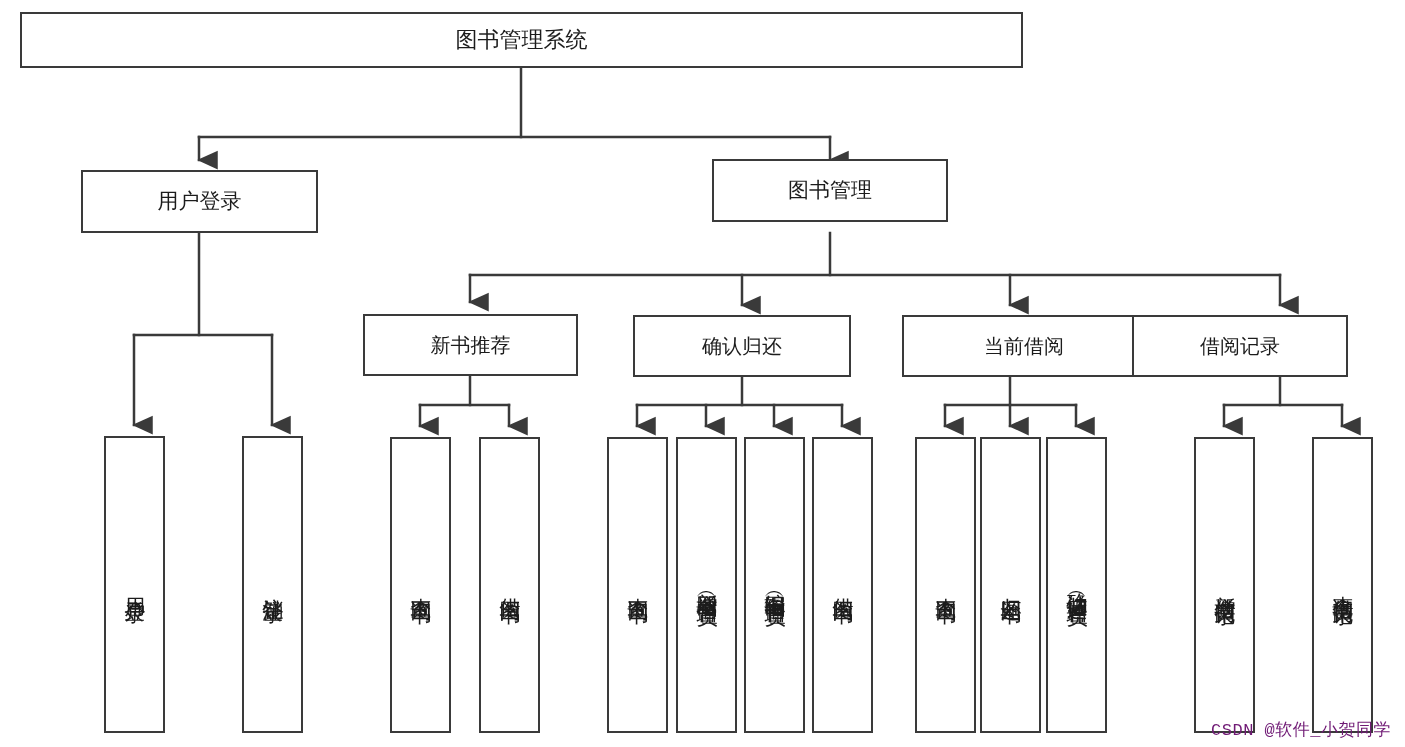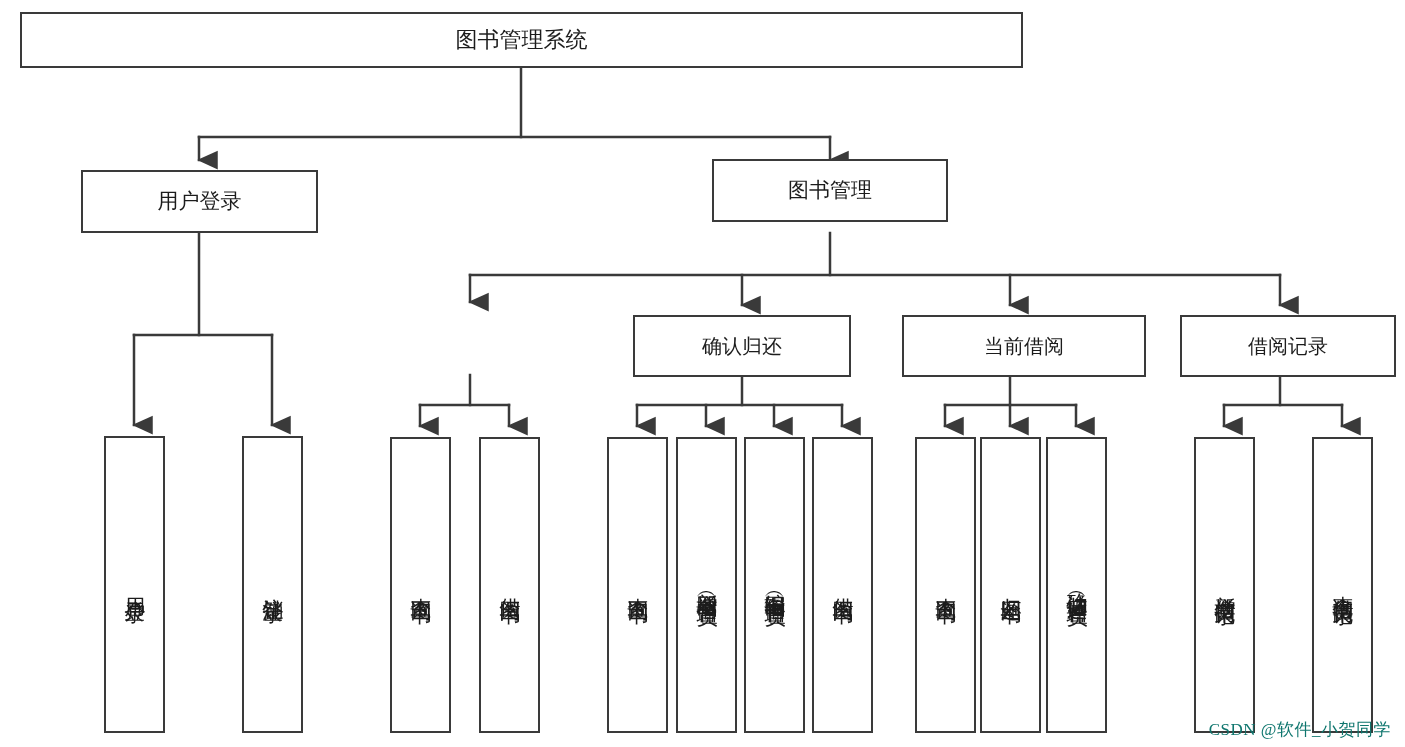--- a/index.html
+++ b/index.html
@@ -61,25 +61,25 @@
     text-orientation:upright;
     line-height:1.0;
     white-space:pre-line;
   }
   
   #watermark{
     position:absolute;
     right:14px;
     bottom:6px;
     font-size:17px;
-    color:#0f766e;
+    color:#701a75;
     letter-spacing:0.5px;
     white-space:nowrap;
     z-index:5;
-    font-family:Liberation Serif, serif;
+    font-family:Liberation Mono, monospace;
   }
 </style>
 </head>
 <body>
 
 <div id="canvas">
 
   <svg id="wires" viewBox="0 0 1405 747" width="1405" height="747" xmlns="http://www.w3.org/2000/svg">
     <defs>
       <marker id="arrow" viewBox="0 0 12 12" refX="6" refY="10" markerWidth="9" markerHeight="9" orient="auto-start-reverse">
@@ -135,30 +135,33 @@
   </div>
 
   <div class="node h2" style="left:81px;top:170px;width:237px;height:63px;">
     <span class="txt">用户登录</span>
   </div>
 
   <div class="node h2" style="left:712px;top:159px;width:236px;height:63px;">
     <span class="txt">图书管理</span>
   </div>
 
+  <div class="node h3" style="left:363px;top:314px;width:215px;height:62px;">
+    <span class="txt">新书推荐</span>
+  </div>
 
   <div class="node h3" style="left:633px;top:315px;width:218px;height:62px;">
     <span class="txt">确认归还</span>
   </div>
 
   <div class="node h3" style="left:902px;top:315px;width:244px;height:62px;">
     <span class="txt">当前借阅</span>
   </div>
 
-  <div class="node h3" style="left:1180px;top:315px;width:216px;height:62px;">
+  <div class="node h3" style="left:1132px;top:315px;width:216px;height:62px;">
     <span class="txt">借阅记录</span>
   </div>
 
   <div class="node leaf" style="left:104px;top:436px;width:61px;height:297px;">
     <span class="txt">用户登录</span>
   </div>
 
   <div class="node leaf" style="left:242px;top:436px;width:61px;height:297px;">
     <span class="txt">注销登录</span>
   </div>

